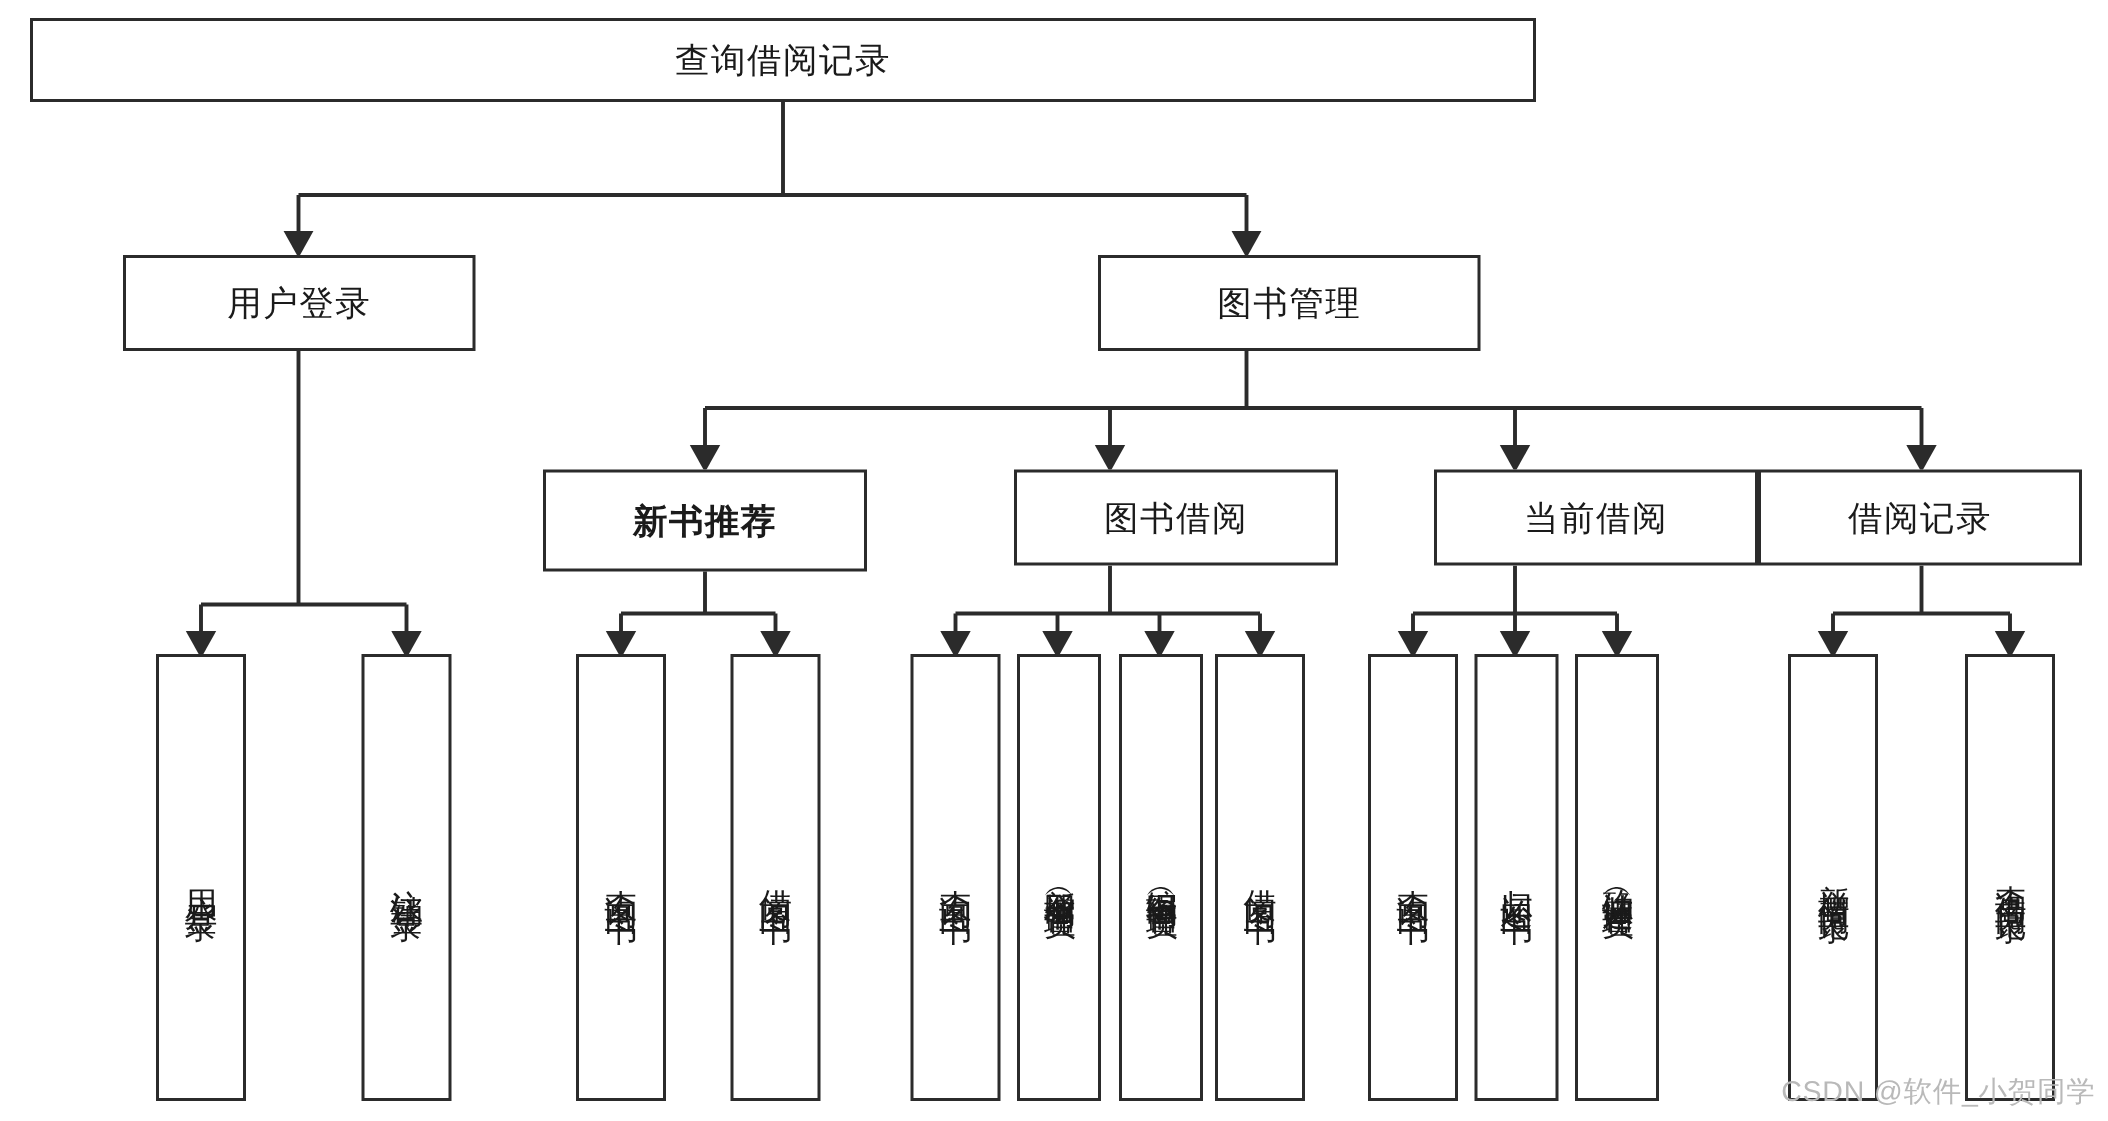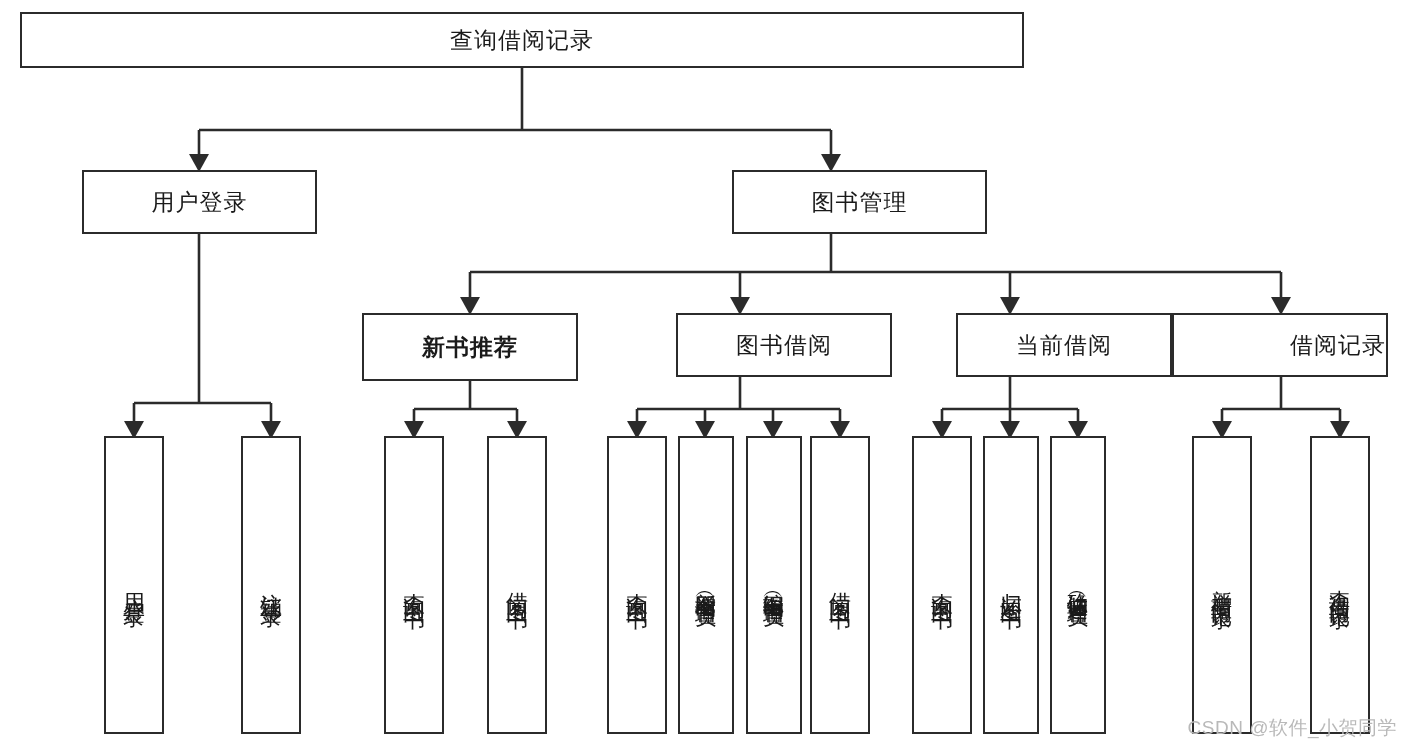--- a/index.html
+++ b/index.html
@@ -133,21 +133,21 @@
 
   <div class="node h-node" style="left:362px; top:313px; width:216px; height:68px;font-weight:bold;">
     <span class="h-label">新书推荐</span>
   </div>
   <div class="node h-node" style="left:632px; top:313px; width:216px; height:64px;margin-left:44px;">
     <span class="h-label">图书借阅</span>
   </div>
   <div class="node h-node" style="left:956px; top:313px; width:216px; height:64px;">
     <span class="h-label">当前借阅</span>
   </div>
-  <div class="node h-node" style="left:1172px; top:313px; width:216px; height:64px;justify-content:flex-end;">
+  <div class="node h-node" style="left:1172px; top:313px; width:216px; height:64px;">
     <span class="h-label">借阅记录</span>
   </div>
 
   <div class="node v-node" style="left:104px; top:436px; width:60px; height:298px;">
     <span class="v-label">用户登录</span>
   </div>
   <div class="node v-node" style="left:241px; top:436px; width:60px; height:298px;">
     <span class="v-label">注销登录</span>
   </div>
 

